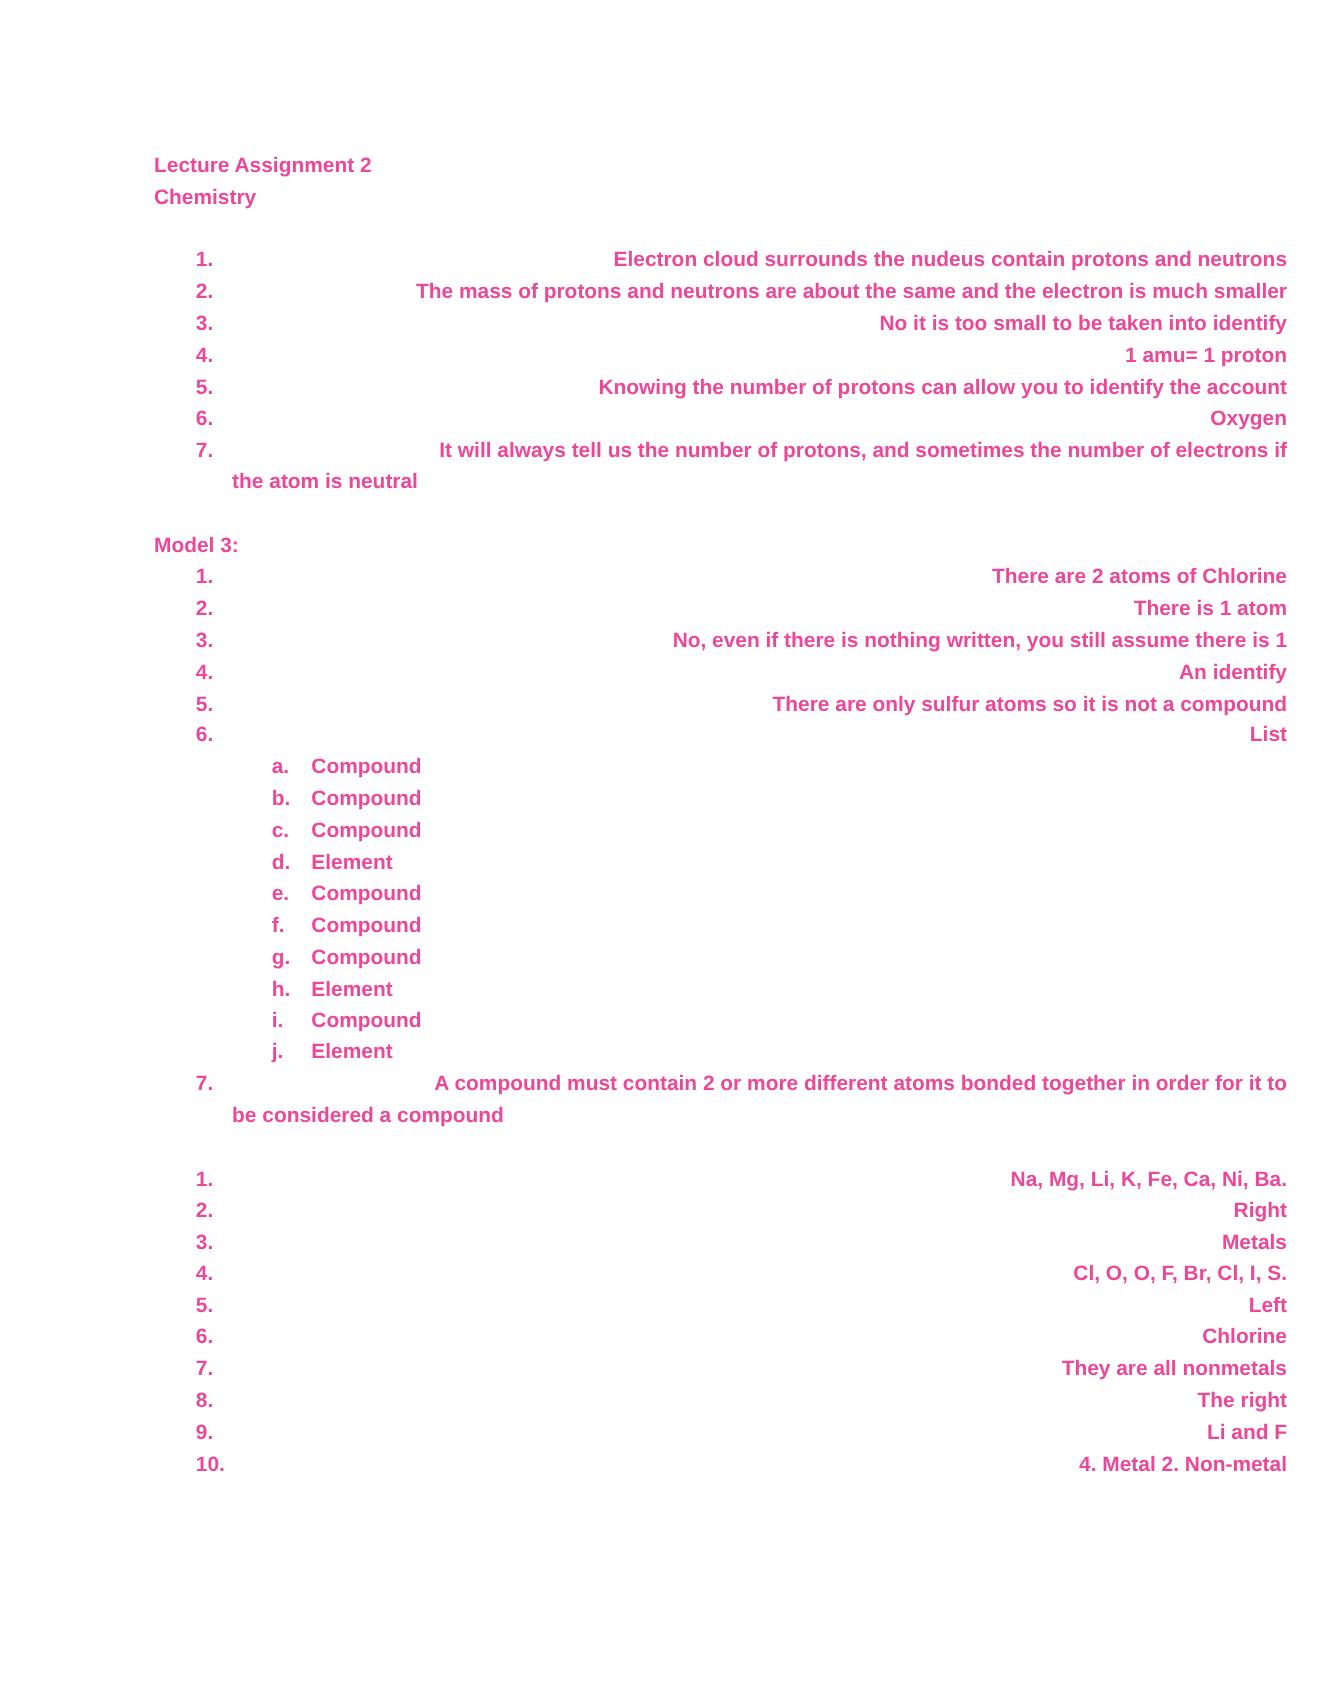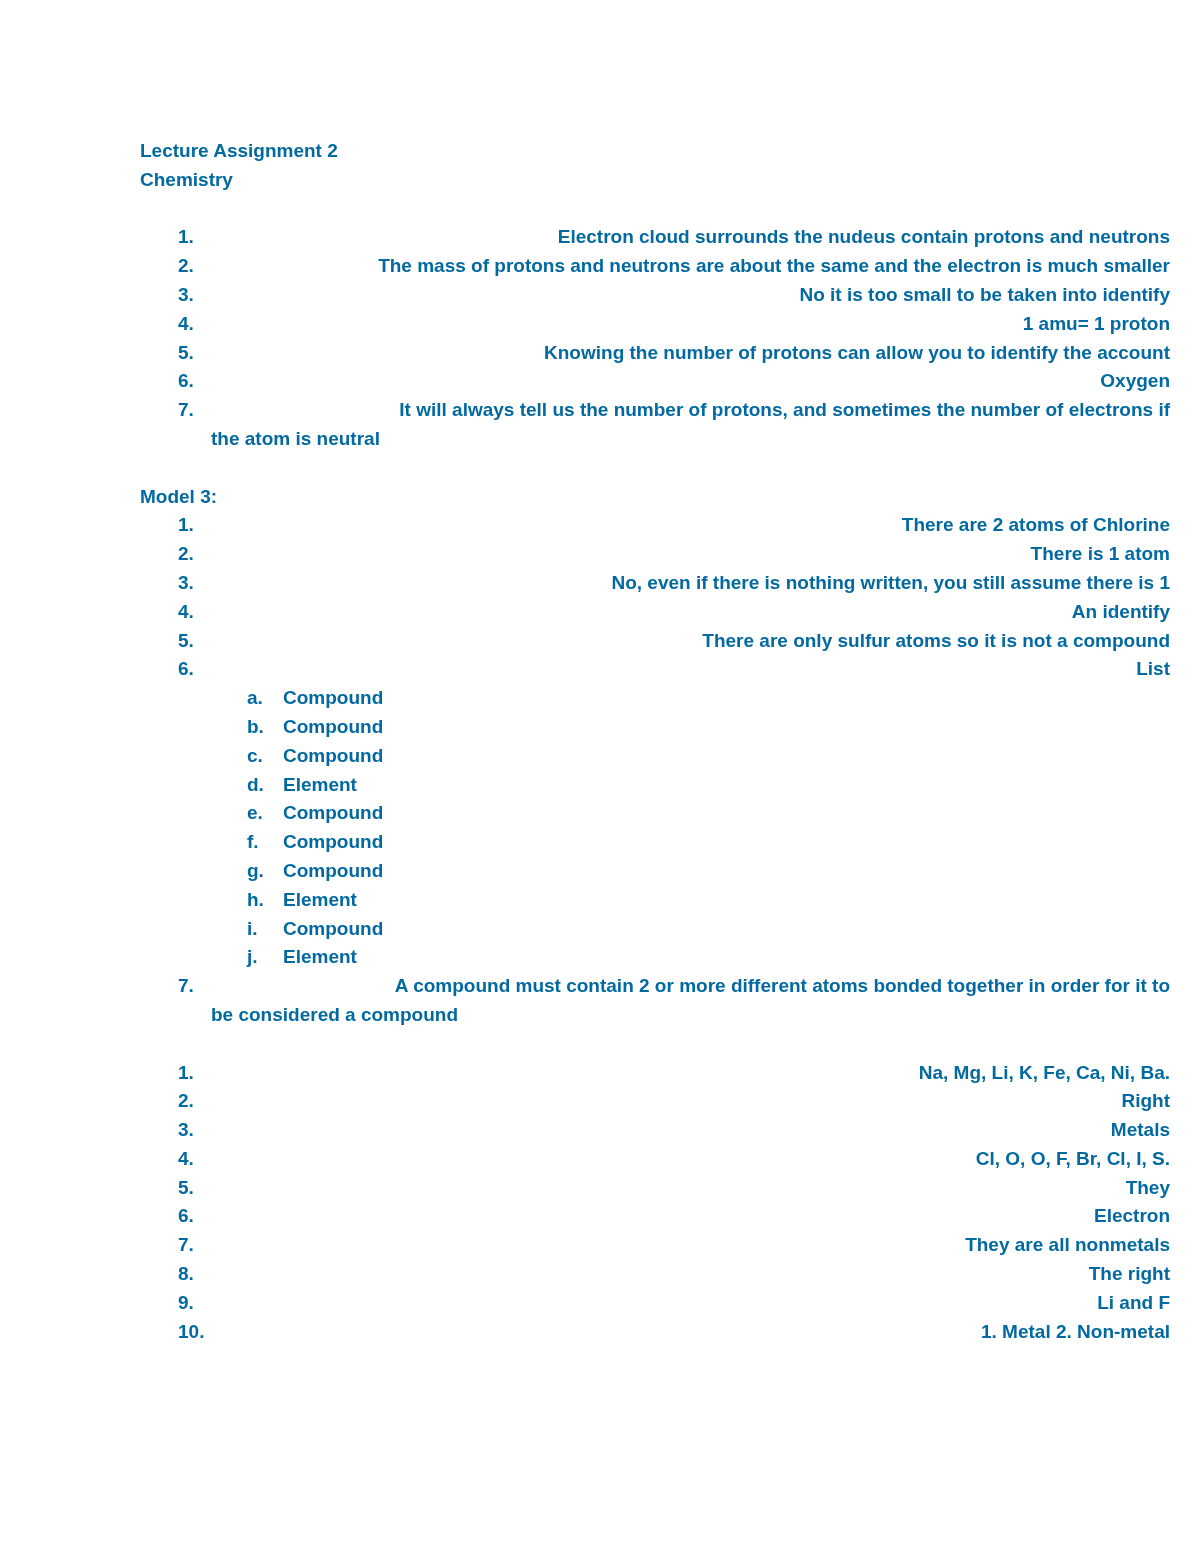--- a/index.html
+++ b/index.html
@@ -7,21 +7,21 @@
     position: relative;
     width: 1200px;
     height: 1553px;
     background: #ffffff;
     box-sizing: border-box;
     padding: 137px 30px 0 140px;
     font-family: "Liberation Sans", sans-serif;
     font-weight: 700;
     font-size: 19px;
     line-height: 28.8px;
-    color: #0369a1;
+    color: #ec4899;
     overflow: hidden;
   }
   .hline { white-space: nowrap; }
   .blank { height: 28.8px; }
   ol.numlist { list-style: none; margin: 0; padding: 0 0 0 38px; }
   ol.numlist > li { display: flex; align-items: flex-start; }
   .num { flex: 0 0 33px; white-space: nowrap; }
   .body { flex: 1 1 auto; min-width: 0; }
   .txt { white-space: nowrap; display: block; text-align: right; }
   .txt2 { white-space: nowrap; display: block; }
@@ -204,27 +204,27 @@
       </li>
     <li>
         <span class="num">4.</span>
         <span class="body">
           <span class="txt">Cl, O, O, F, Br, Cl, I, S.</span>
         </span>
       </li>
     <li>
         <span class="num">5.</span>
         <span class="body">
-          <span class="txt">They</span>
+          <span class="txt">Left</span>
         </span>
       </li>
     <li>
         <span class="num">6.</span>
         <span class="body">
-          <span class="txt">Electron</span>
+          <span class="txt">Chlorine</span>
         </span>
       </li>
     <li>
         <span class="num">7.</span>
         <span class="body">
           <span class="txt">They are all nonmetals</span>
         </span>
       </li>
     <li>
         <span class="num">8.</span>
@@ -234,18 +234,18 @@
       </li>
     <li>
         <span class="num">9.</span>
         <span class="body">
           <span class="txt">Li and F</span>
         </span>
       </li>
     <li>
         <span class="num">10.</span>
         <span class="body">
-          <span class="txt">1. Metal 2. Non-metal</span>
+          <span class="txt">4. Metal 2. Non-metal</span>
         </span>
       </li>
   </ol>
 
 </div>
 
 </body></html>

